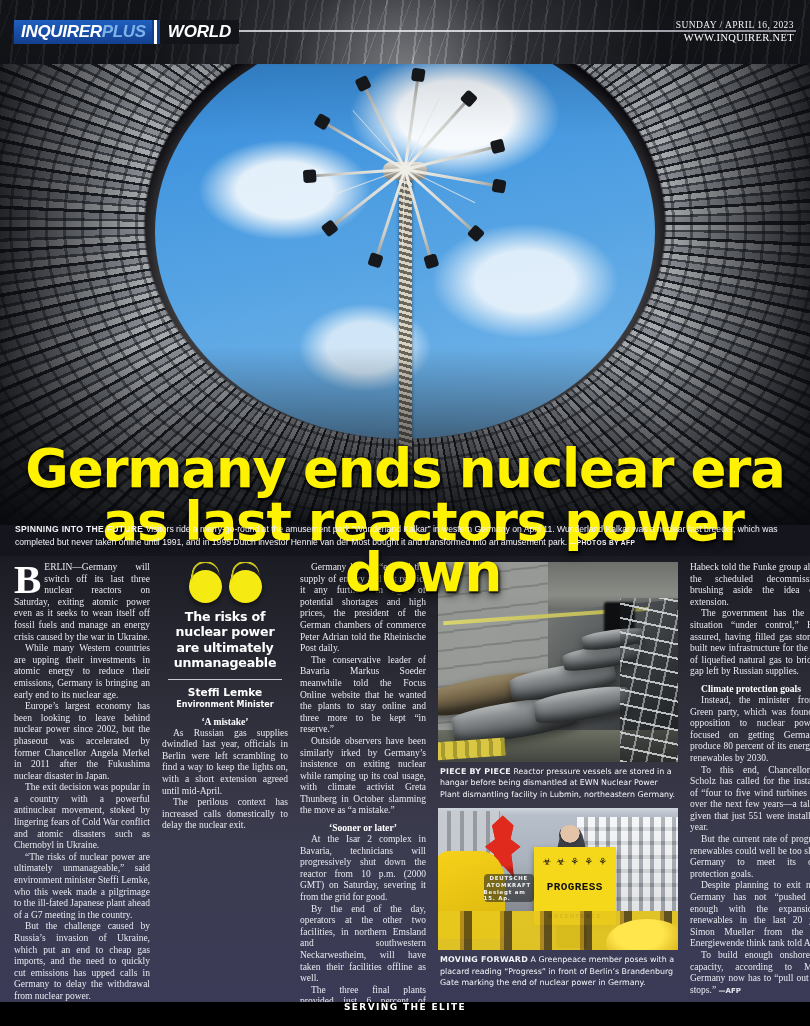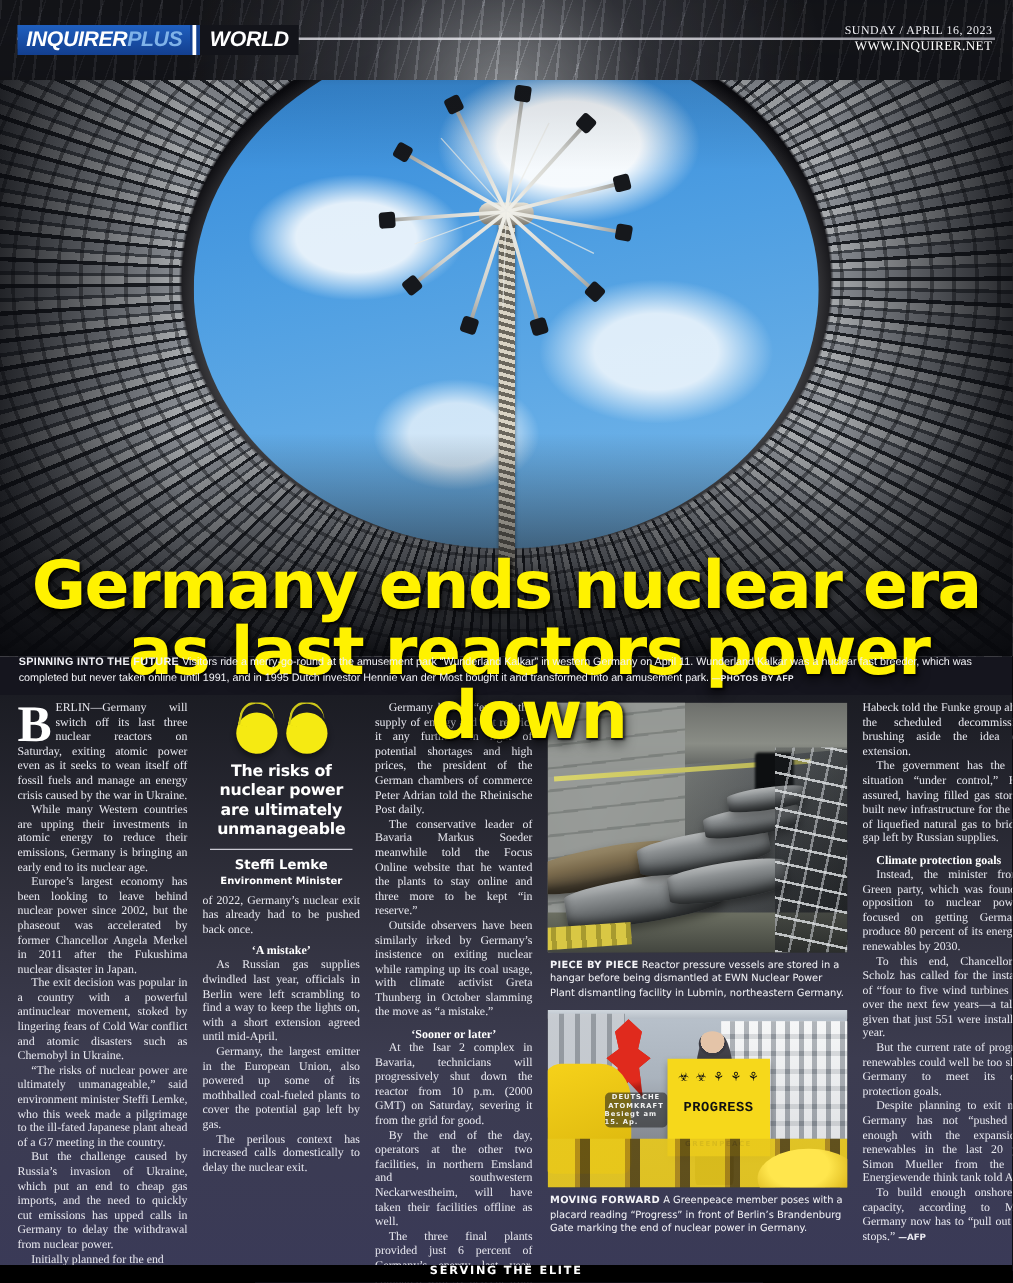--- a/index.html
+++ b/index.html
@@ -338,21 +338,21 @@
 
   .pcaption {
     font-family:"DejaVu Sans", sans-serif;
     font-size:7.9px; line-height:1.45; color:#f4f4f8;
     padding:4px 2px 0 2px;
   }
   .pcaption .lead { font-weight:bold; letter-spacing:.25px; }
 
   
   .bottom-strip {
-    position:absolute; left:0; right:0; bottom:0; height:14px;
+    position:absolute; left:0; right:0; bottom:0; height:24px;
     background:#000; overflow:hidden;
   }
   .bottom-strip span {
     display:block; text-align:center;
     font-family:"DejaVu Sans", sans-serif;
     font-weight:bold; font-size:9px; color:#fff;
     letter-spacing:1.4px; line-height:10px;
   }
 </style>
 </head>
@@ -435,24 +435,22 @@
         <div class="pullquote">
           <div class="quote-marks">
             <div class="qmark"></div>
             <div class="qmark"></div>
           </div>
           <div class="quote-text">The risks of nuclear power are ultimately unmanageable</div>
           <div class="quote-rule"></div>
           <div class="quote-name">Steffi Lemke</div>
           <div class="quote-role">Environment Minister</div>
         </div>
-        <p class="ptext noind">of 2022, Germany’s nuclear exit has already had to be pushed back once.</p>
         <div class="subhead">‘A mistake’</div>
         <p class="ptext">As Russian gas supplies dwindled last year, officials in Berlin were left scrambling to find a way to keep the lights on, with a short extension agreed until mid-April.</p>
-        <p class="ptext">Germany, the largest emitter in the European Union, also powered up some of its mothballed coal-fueled plants to cover the potential gap left by gas.</p>
         <p class="ptext">The perilous context has increased calls domestically to delay the nuclear exit.</p>
       </div>
 
       <div class="col">
         <p class="ptext">Germany had to “expand the supply of energy and not restrict it any further” in light of potential shortages and high prices, the president of the German chambers of commerce Peter Adrian told the Rheinische Post daily.</p>
         <p class="ptext">The conservative leader of Bavaria Markus Soeder meanwhile told the Focus Online website that he wanted the plants to stay online and three more to be kept “in reserve.”</p>
         <p class="ptext">Outside observers have been similarly irked by Germany’s insistence on exiting nuclear while ramping up its coal usage, with climate activist Greta Thunberg in October slamming the move as “a mistake.”</p>
         <div class="subhead">‘Sooner or later’</div>
         <p class="ptext">At the Isar 2 complex in Bavaria, technicians will progressively shut down the reactor from 10 p.m. (2000 GMT) on Saturday, severing it from the grid for good.</p>
         <p class="ptext">By the end of the day, operators at the other two facilities, in northern Emsland and southwestern Neckarwestheim, will have taken their facilities offline as well.</p>

